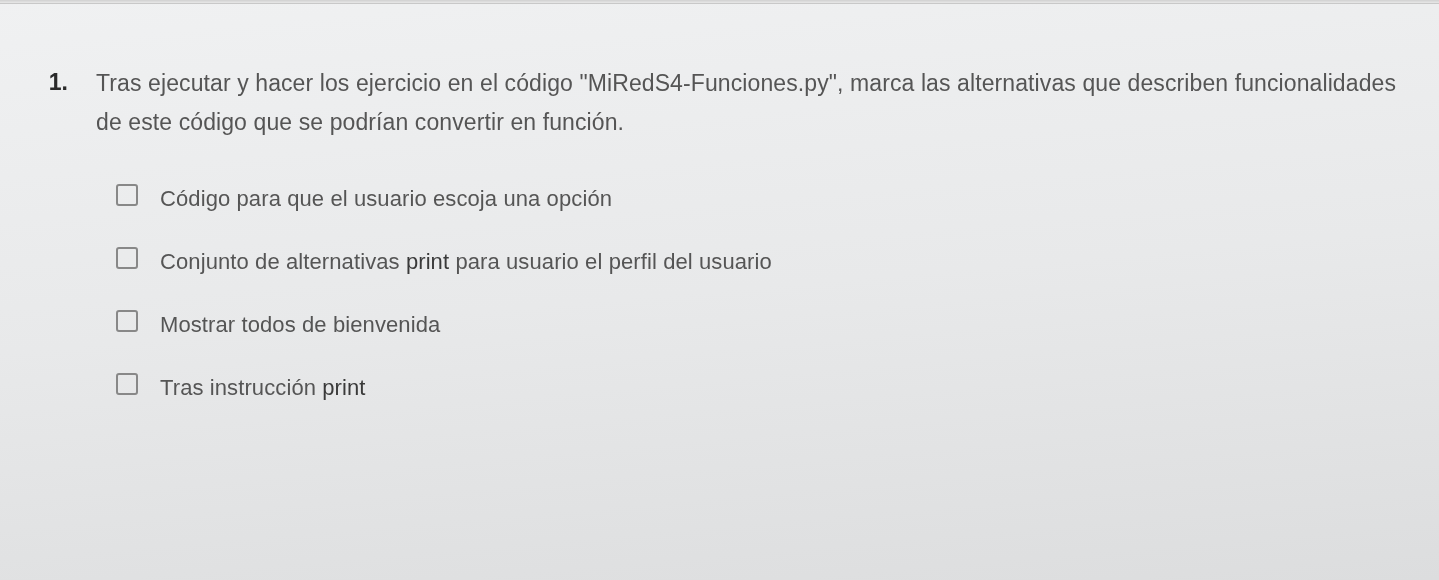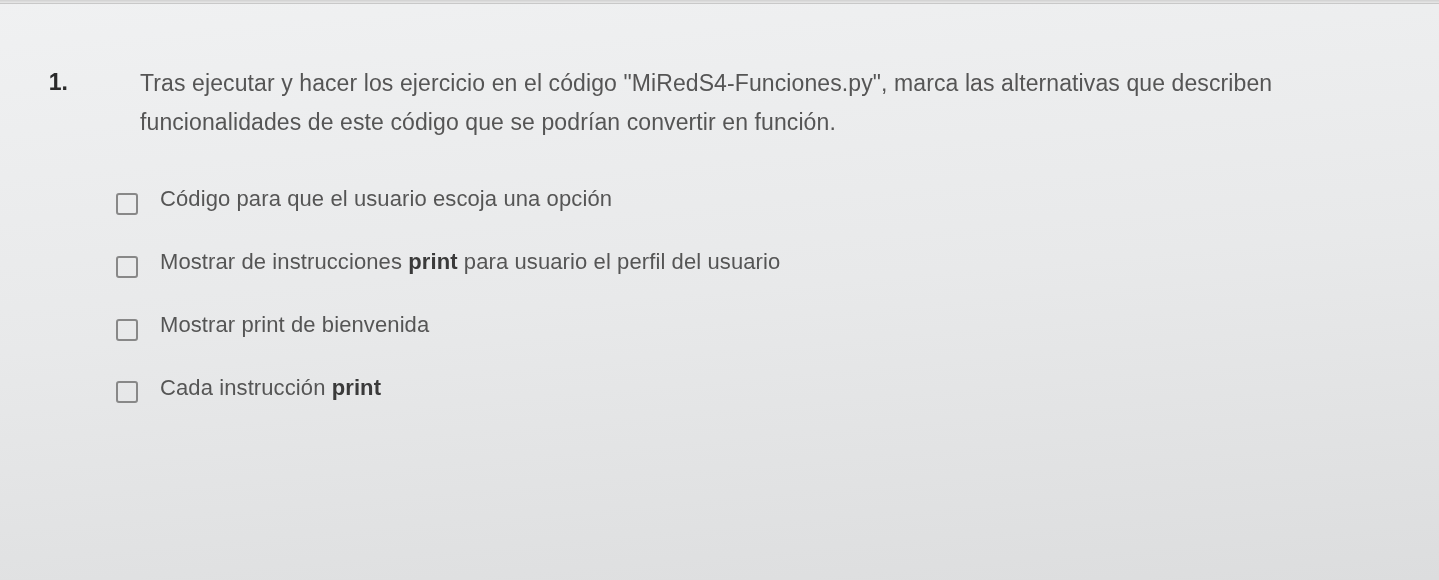--- a/index.html
+++ b/index.html
@@ -38,50 +38,49 @@
     }
     .question-content {
       flex: 1;
     }
     .question-text {
       font-size: 23px;
       line-height: 1.7;
       color: #555;
       margin-bottom: 42px;
       letter-spacing: 0.1px;
-      margin-left: 44px;
     }
     .options-list {
       display: flex;
       flex-direction: column;
       gap: 32px;
       padding-left: 20px;
     }
     .option-item {
       display: flex;
-      align-items: flex-end;
+      align-items: flex-start;
       gap: 22px;
     }
     .checkbox {
       width: 22px;
       height: 22px;
       border: 2px solid #888;
       border-radius: 3px;
       background: transparent;
       flex-shrink: 0;
       cursor: pointer;
     }
     .option-label {
       font-size: 22px;
       color: #555;
       line-height: 1.4;
       letter-spacing: 0.1px;
     }
     .option-label strong {
-      font-weight: 700;
+      font-weight: 400;
       color: #3a3a3a;
     }
   </style>
 </head>
 <body>
 
 <div class="top-border"></div>
 
 <div class="question-container">
   <div class="question-number">1.</div>
@@ -91,32 +90,32 @@
     <div class="options-list">
 
       <div class="option-item">
         <div class="checkbox"></div>
         <div class="option-label">Código para que el usuario escoja una opción</div>
       </div>
 
       <div class="option-item">
         <div class="checkbox"></div>
         <div class="option-label">
-          <span>Mostrar de instrucciones </span><strong>print</strong><span> para usuario el perfil del usuario</span>
+          <span>Conjunto de alternativas </span><strong>print</strong><span> para usuario el perfil del usuario</span>
         </div>
       </div>
 
 
       <div class="option-item">
         <div class="checkbox"></div>
-        <div class="option-label">Mostrar print de bienvenida</div>
+        <div class="option-label">Mostrar todos de bienvenida</div>
       </div>
 
       <div class="option-item">
         <div class="checkbox"></div>
         <div class="option-label">
-          <span>Cada instrucción </span><strong>print</strong><span></span>
+          <span>Tras instrucción </span><strong>print</strong><span></span>
         </div>
       </div>
 
     </div>
   </div>
 </div>
 
 </body></html>

